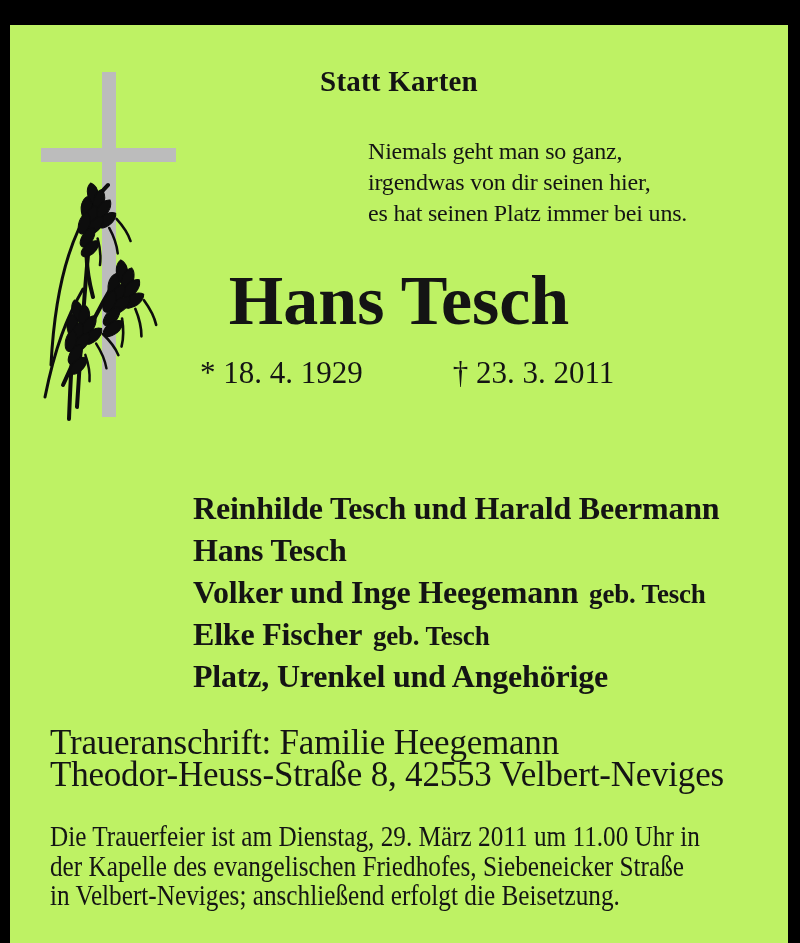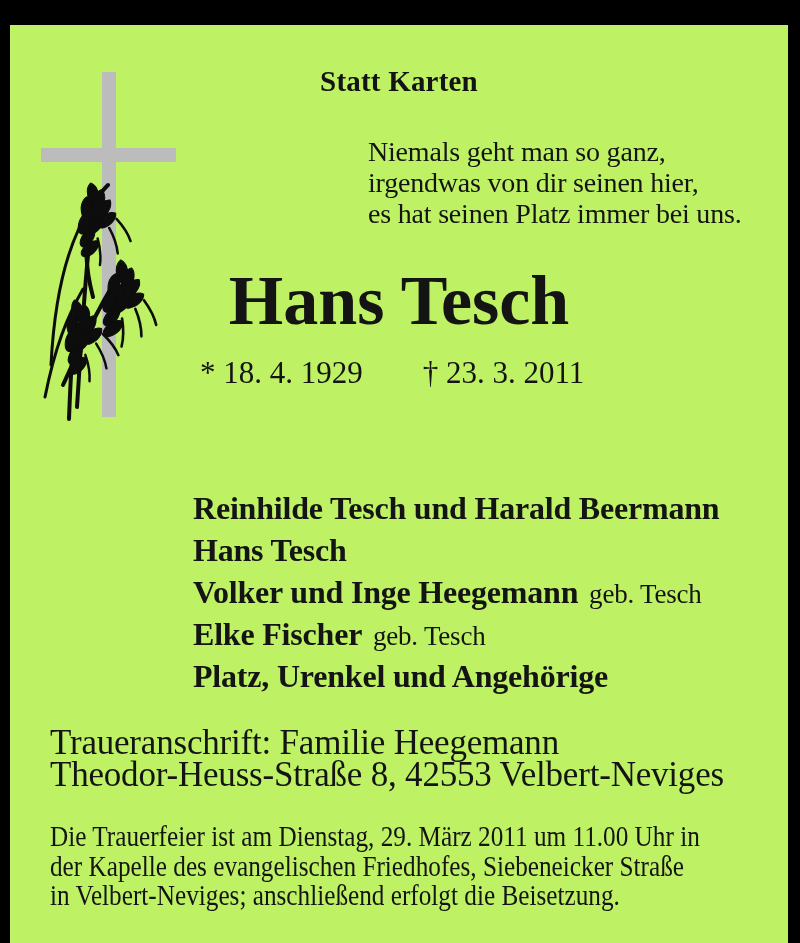--- a/index.html
+++ b/index.html
@@ -10,32 +10,32 @@
   }
   .sheet{
     position:absolute;left:10px;top:25px;width:778px;height:922px;
     background:#bef264;
   }
   .blk{position:absolute;color:#141414;white-space:nowrap;}
 
   .statt{left:0;top:40px;width:100%;text-align:center;
          font-size:29px;font-weight:bold;letter-spacing:.2px;}
 
-  .poem{left:358px;top:111px;font-size:28px;line-height:31px;letter-spacing:-.2px;}
+  .poem{left:358px;top:111px;font-size:24px;line-height:31px;letter-spacing:-.2px;}
 
   .title{left:0;top:238px;width:100%;text-align:center;
          font-size:70px;font-weight:bold;line-height:1.08;}
 
   .dates{left:190px;top:330px;font-size:31px;}
-  .dates .death{margin-left:60px;}
+  .dates .death{margin-left:90px;}
 
   .intro{left:183px;top:409px;font-size:29px;letter-spacing:-.2px;}
 
   .mourners{left:183px;top:463px;font-size:32px;line-height:40px;font-weight:bold;letter-spacing:-.2px;}
-  .mourners .suffix{font-weight:normal;font-size:27px;}
+  .mourners .suffix{font-weight:bold;font-size:27px;}
   .mourners .suffix:not(:empty){margin-left:.4em;}
 
   .address{left:40px;top:702px;font-size:35px;line-height:32px;letter-spacing:-.2px;}
 
   .funeral{left:40px;top:797px;font-size:29px;line-height:29.5px;
            transform:scaleX(.87);transform-origin:0 0;}
 
   .illustration{position:absolute;left:23px;top:42px;}
 </style>
 </head>

